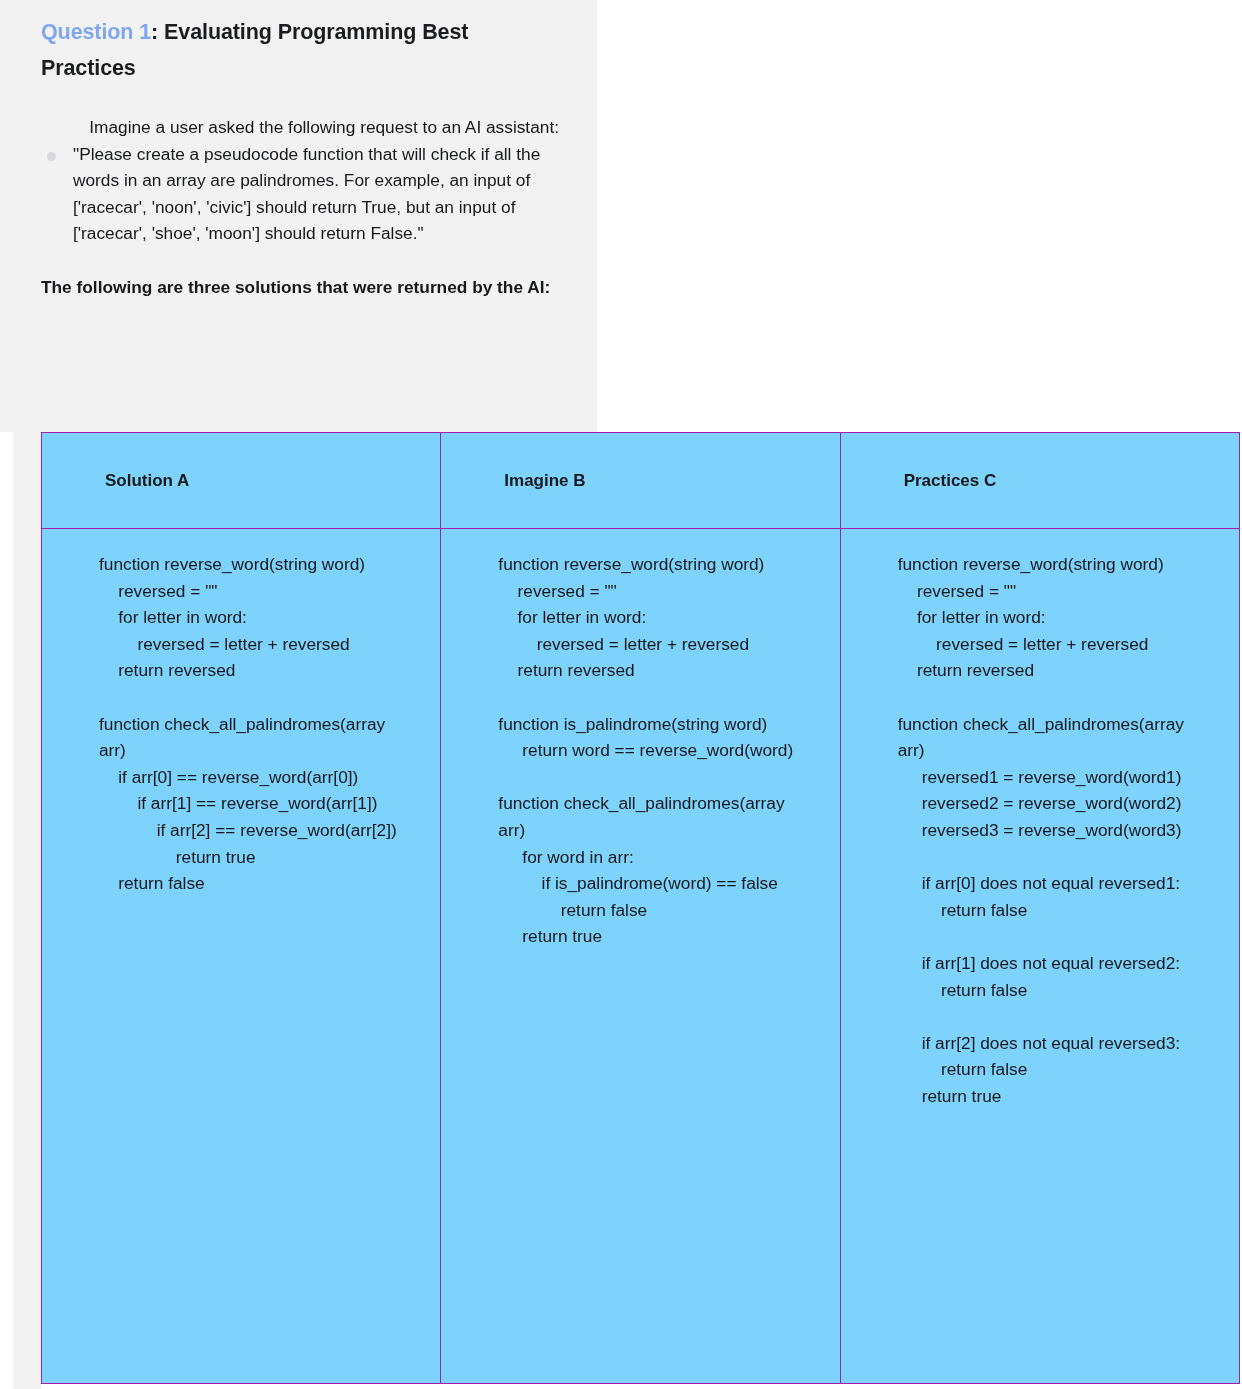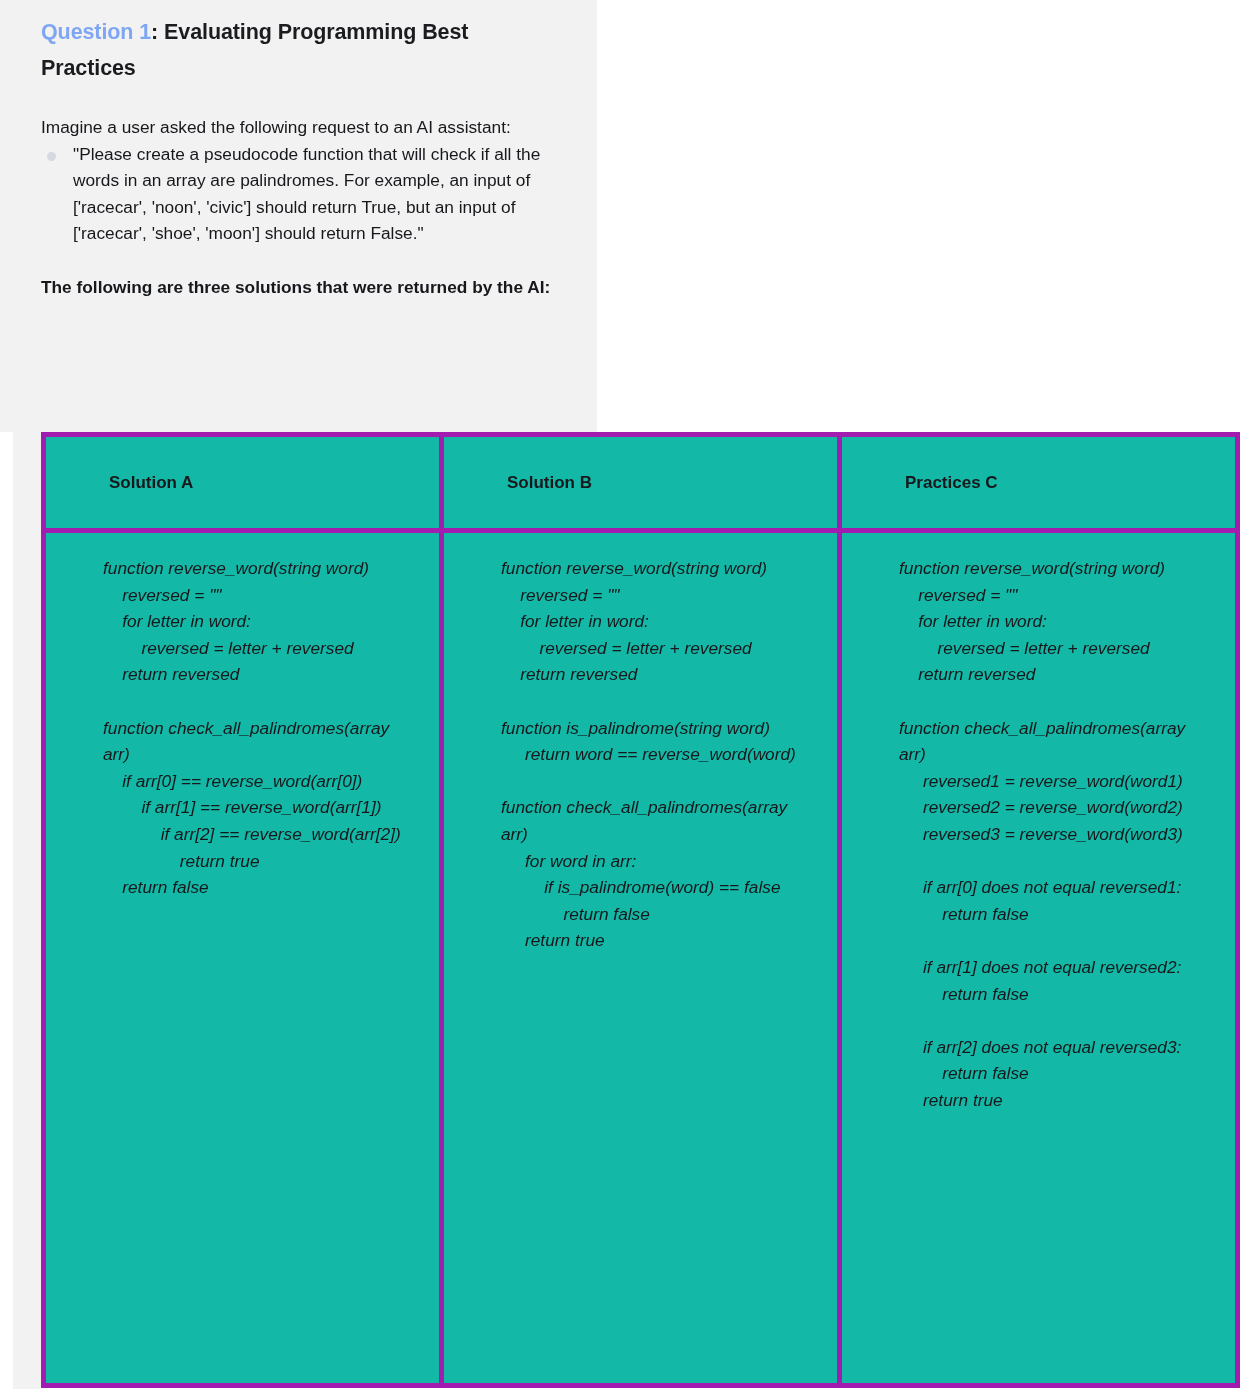--- a/index.html
+++ b/index.html
@@ -54,20 +54,21 @@
     color: #7fa6f2;
     font-weight: bold;
   }
 
   .q-intro {
     margin: 0;
     padding-top: 28px;
     font-size: 17.3px;
     line-height: 26.5px;
     color: #16181c;
+    text-align: right;
   }
 
   .q-bullet-list {
     margin: 0;
     padding: 0;
     list-style: none;
   }
   .q-bullet-item {
     position: relative;
     padding-left: 32px;
@@ -102,39 +103,38 @@
     top: 432px;
     width: 1199px;
     border-collapse: collapse;
     table-layout: fixed;
     background: #ffffff;
   }
   .solutions-table col { width: 33.3333%; }
 
   .solutions-table th,
   .solutions-table td {
-    border: 5px solid #a21caf;
+    border: 1px solid #a21caf;
     vertical-align: top;
-    background: #14b8a6;
+    background: #7dd3fc;
   }
 
   .solutions-table thead th {
     height: 96px;
     padding: 0 0 0 63px;
     text-align: left;
     vertical-align: middle;
     font-size: 17px;
     font-weight: bold;
     color: #16181c;
   }
 
   .solutions-table tbody td {
     padding: 22px 24px 28px 57px;
     height: 855px;
-    font-style: italic;
   }
 
   .code-block {
     margin: 0;
     font-family: "Liberation Sans", sans-serif;
     font-size: 17.3px;
     line-height: 26.6px;
     color: #16181c;
     white-space: pre-wrap;
     word-wrap: break-word;
@@ -162,21 +162,21 @@
 
   <table class="solutions-table">
     <colgroup>
         <col>
         <col>
         <col>
       </colgroup>
     <thead>
       <tr>
         <th>Solution A</th>
-        <th>Solution B</th>
+        <th>Imagine B</th>
         <th>Practices C</th>
       </tr>
     </thead>
     <tbody>
       <tr>
         <td>
           <pre class="code-block">function reverse_word(string word)
     reversed = ""
     for letter in word:
         reversed = letter + reversed

